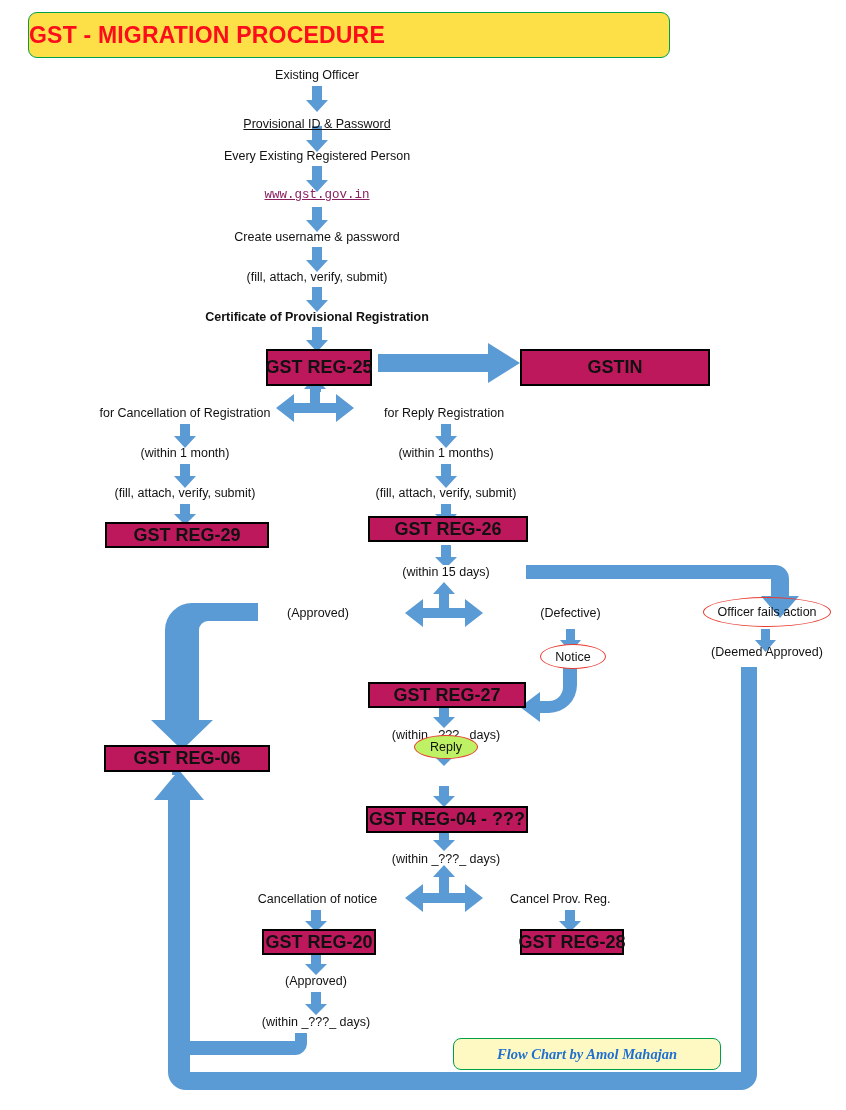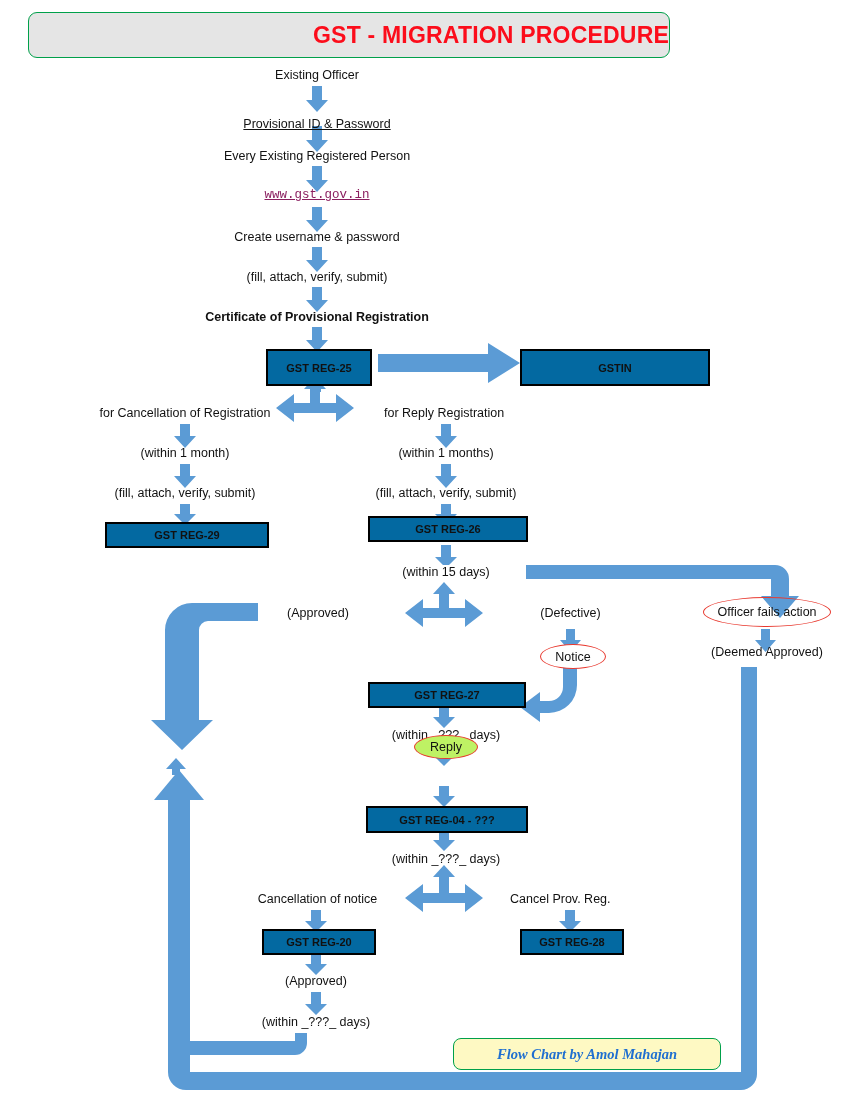--- a/index.html
+++ b/index.html
@@ -20,24 +20,24 @@
   }
   
   .title-box {
     position: absolute;
     left: 28px;
     top: 12px;
     width: 640px;
     height: 44px;
     border: 1.6px solid #00a04a;
     border-radius: 9px;
-    background: #e5e5e5;
+    background: #fde047;
     display: flex;
     align-items: center;
-    justify-content: flex-end;
+    justify-content: flex-start;
   }
   .title-text {
     color: #fc0d1b;
     font-size: 23px;
     font-weight: bold;
     letter-spacing: 0.2px;
     font-family: "Liberation Sans", sans-serif;
   }
   
   .credit-box {
@@ -72,26 +72,26 @@
     z-index: 20;
   }
   .step.bold { font-weight: bold; }
   .step.link {
     color: #8b2060;
     text-decoration: underline;
   }
   
   .formbox {
     position: absolute;
-    background: #0369a1;
+    background: #be185d;
     border: 2.3px solid #000000;
     display: flex;
     align-items: center;
     justify-content: center;
-    font-size: 11px;
+    font-size: 18px;
     font-weight: bold;
     color: #111111;
     white-space: nowrap;
     z-index: 22;
     font-family: "Liberation Sans", sans-serif;
   }
   
   .oval {
     position: absolute;
     border: 1.5px solid #e8392f;
@@ -335,20 +335,21 @@
   <div class="oval" style="left:540px;top:644px;width:64px;height:23px;background:#ffffff;">Notice</div>
   <div class="oval" style="left:703px;top:597px;width:126px;height:28px;">Officer fails action</div>
   <div class="step" style="left:700px;top:645px;width:134px;">(Deemed Approved)</div>
 
   <div class="formbox" style="left:368px;top:682px;width:154px;height:22px;">GST REG-27</div>
   <div class="step" style="left:366px;top:728px;width:160px;">(within _???_ days)</div>
   <div class="oval" style="left:414px;top:728px;width:62px;height:22px;background:#bef264;margin-top:7px;">Reply</div>
   <div class="formbox" style="left:366px;top:806px;width:158px;height:23px;">GST REG-04 - ???</div>
   <div class="step" style="left:366px;top:852px;width:160px;">(within _???_ days)</div>
 
+  <div class="formbox" style="left:104px;top:745px;width:162px;height:23px;">GST REG-06</div>
 
   <div class="step" style="left:240px;top:892px;width:155px;text-align:center;">Cancellation of notice</div>
   <div class="step" style="left:510px;top:892px;width:145px;text-align:left;">Cancel Prov. Reg.</div>
 
   <div class="formbox" style="left:262px;top:929px;width:110px;height:22px;">GST REG-20</div>
   <div class="formbox" style="left:520px;top:929px;width:100px;height:22px;">GST REG-28</div>
 
   <div class="step" style="left:236px;top:974px;width:160px;">(Approved)</div>
   <div class="step" style="left:236px;top:1015px;width:160px;">(within _???_ days)</div>
 

